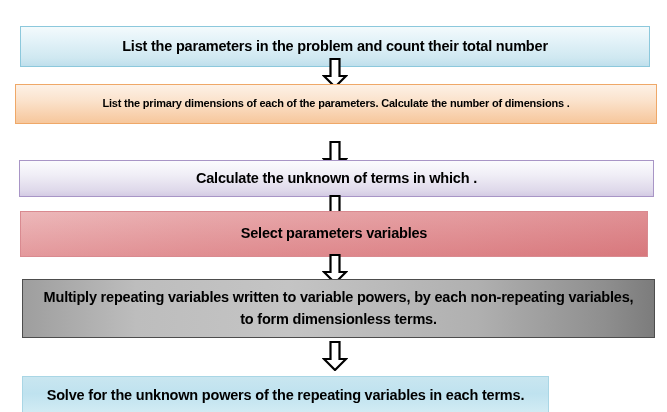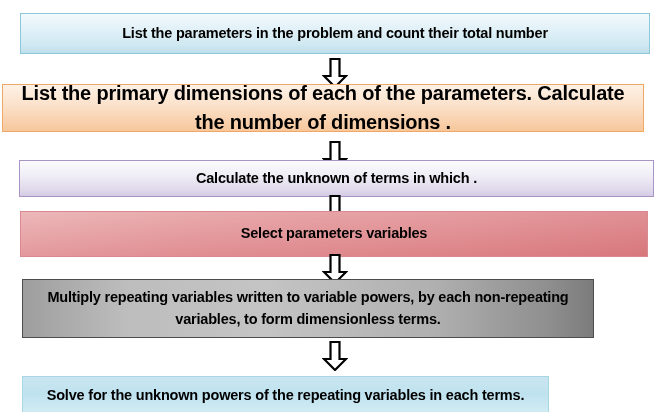--- a/index.html
+++ b/index.html
@@ -36,37 +36,37 @@
   .step-label {
     display: block;
     width: 100%;
     padding: 0 14px;
     box-sizing: border-box;
   }
 
   
   .box-1 {
     left: 20px;
-    top: 13px;
+    top: 26px;
     width: 630px;
     height: 41px;
     border: 1px solid #8cc8dc;
     background: linear-gradient(to bottom, #f3fafc 0%, #e3f2f8 35%, #cfe8f1 80%, #bfdfec 100%);
     font-size: 14.5px;
   }
 
   
   .box-2 {
-    left: 2px;
+    left: 15px;
     top: 84px;
     width: 642px;
-    height: 48px;
+    height: 40px;
     border: 1px solid #efa868;
     background: linear-gradient(to bottom, #fdf1e6 0%, #fbe3cd 40%, #f8d0ac 80%, #f6c79c 100%);
-    font-size: 20px;
+    font-size: 11px;
   }
 
   
   .box-3 {
     left: 19px;
     top: 160px;
     width: 635px;
     height: 37px;
     border: 1px solid #a895c6;
     background: linear-gradient(to bottom, #fbfbfd 0%, #f0eef6 40%, #ded8ea 85%, #d4cbe4 100%);
@@ -84,21 +84,21 @@
       linear-gradient(to right, #f4d3d4 0%, #f0c3c5 28%, #ecb4b7 70%, #e7a5a9 100%),
       linear-gradient(to bottom, #f7dedf 0%, #eeb9bc 100%);
     background-blend-mode: multiply;
     font-size: 14.5px;
   }
 
   
   .box-5 {
     left: 22px;
     top: 279px;
-    width: 572px;
+    width: 633px;
     height: 59px;
     border: 1px solid #4d4d4d;
     background: linear-gradient(to right, #9e9e9e 0%, #bdbdbd 18%, #c4c4c4 42%, #b0b0b0 72%, #8f8f8f 92%, #7c7c7c 100%);
     font-size: 14.5px;
   }
 
   
   .box-6 {
     left: 22px;
     top: 376px;

